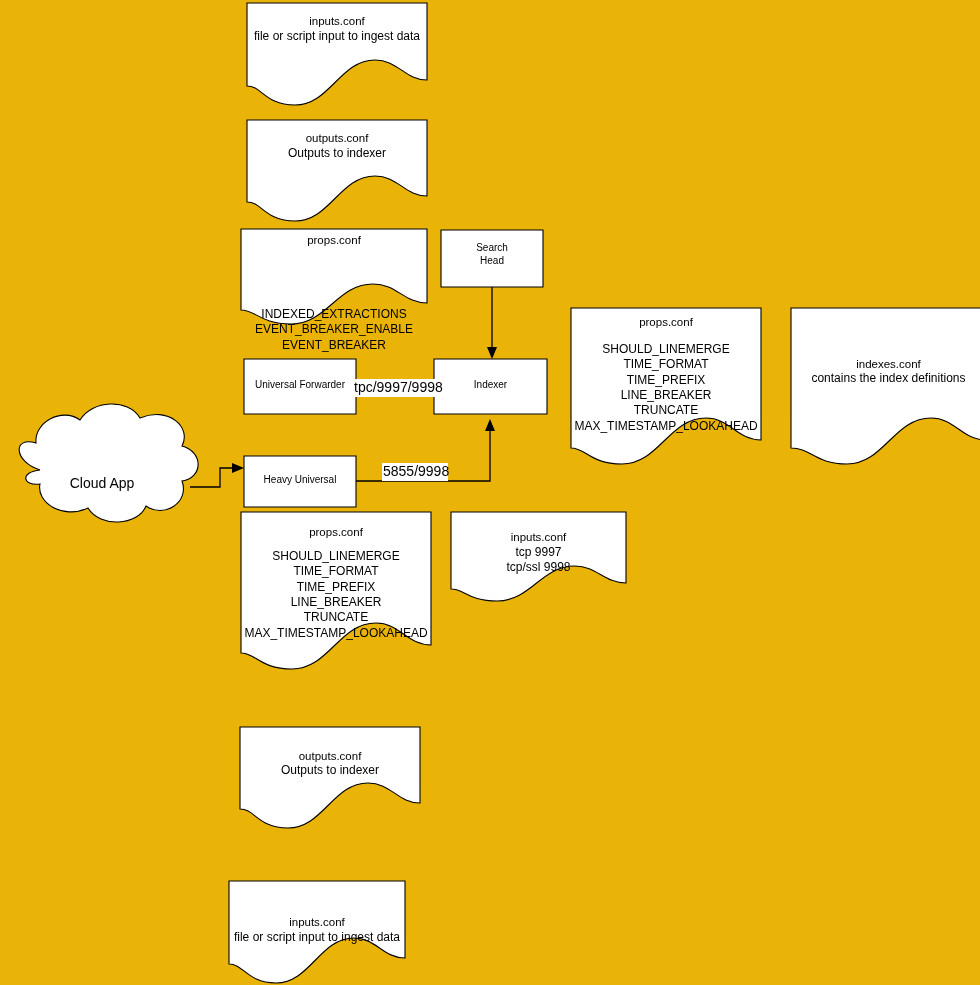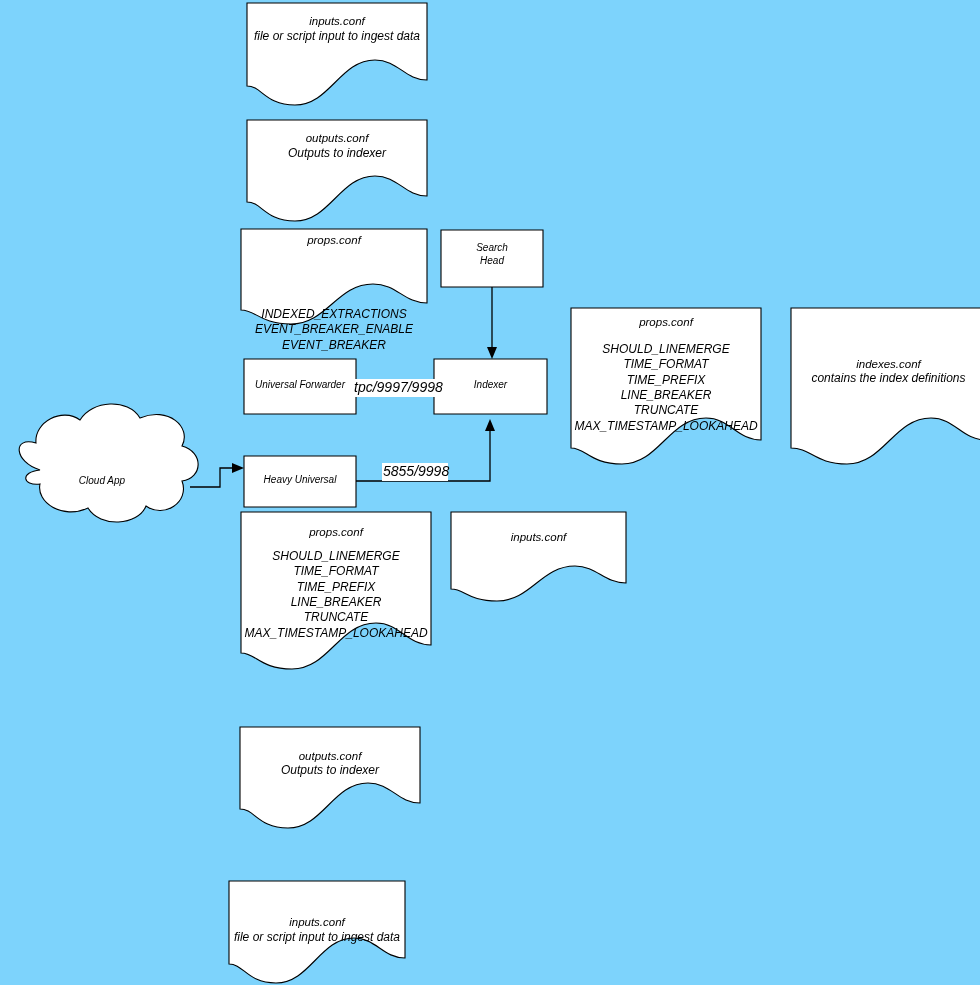--- a/index.html
+++ b/index.html
@@ -9,23 +9,22 @@
     background: #ffffff;
   }
   body {
     font-family: "Liberation Sans", sans-serif;
     -webkit-font-smoothing: antialiased;
   }
   #canvas {
     position: relative;
     width: 980px;
     height: 985px;
-    background: #7dd3fc;
+    background: #eab308;
     overflow: hidden;
-    font-style: italic;
   }
   #canvas svg.layer {
     position: absolute;
     top: 0;
     left: 0;
     width: 980px;
     height: 985px;
     overflow: visible;
   }
   .shape-stroke {
@@ -66,21 +65,21 @@
   }
   .node-label {
     font-size: 10px;
   }
   .edge-label {
     font-size: 14px;
     background: #ffffff;
     padding: 0 1px;
   }
   .cloud-label {
-    font-size: 10px;
+    font-size: 14px;
   }
 </style>
 </head>
 <body>
 
 <div id="canvas">
 
   <svg class="layer" viewBox="0 0 980 985">
 
     <path class="shape-stroke" d="M 247 3 L 427 3 L 427 80 C 405 80 398 60 375 60 C 340 60 330 105 295 105 C 265 105 262 86 247 86 Z"></path>
@@ -155,20 +154,22 @@
 
   <div class="lbl doc-title" style="left:241px; top:525px; width:190px;">props.conf</div>
   <div class="lbl doc-body" style="left:231px; top:549px; width:210px;">SHOULD_LINEMERGE
 TIME_FORMAT
 TIME_PREFIX
 LINE_BREAKER
 TRUNCATE
 MAX_TIMESTAMP_LOOKAHEAD</div>
 
   <div class="lbl doc-title" style="left:451px; top:530px; width:175px;">inputs.conf</div>
+  <div class="lbl doc-body" style="left:451px; top:545px; width:175px;">tcp 9997
+tcp/ssl 9998</div>
 
   <div class="lbl doc-title" style="left:240px; top:749px; width:180px;">outputs.conf</div>
   <div class="lbl doc-body" style="left:240px; top:763px; width:180px;">Outputs to indexer</div>
 
   <div class="lbl doc-title" style="left:229px; top:915px; width:176px;">inputs.conf</div>
   <div class="lbl doc-body" style="left:224px; top:930px; width:186px;">file or script input to ingest data</div>
 
   <div class="lbl node-label" style="left:441px; top:242px; width:102px;">Search
 Head</div>
   <div class="lbl node-label" style="left:434px; top:379px; width:113px;">Indexer</div>

